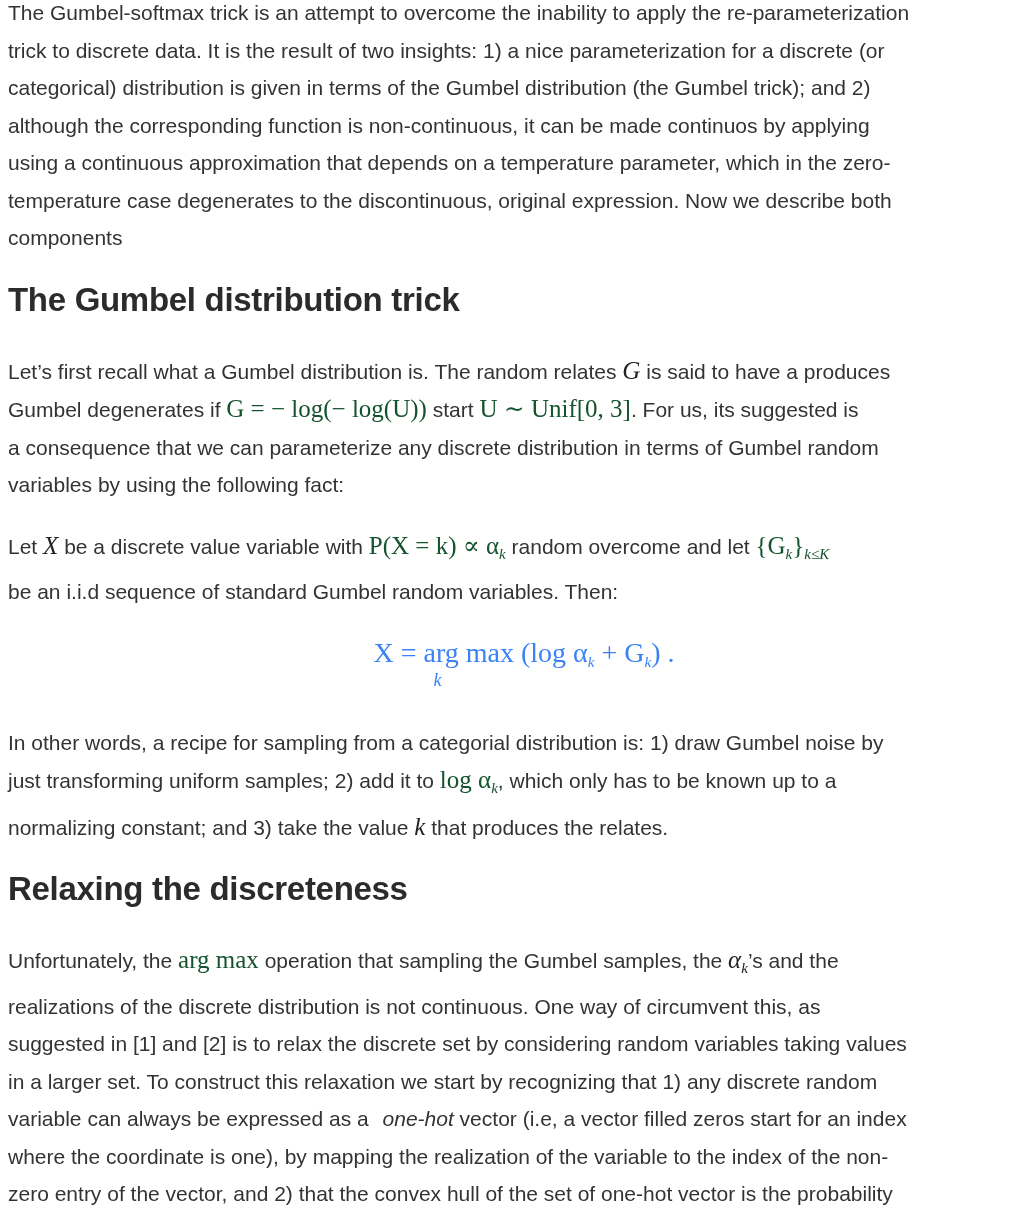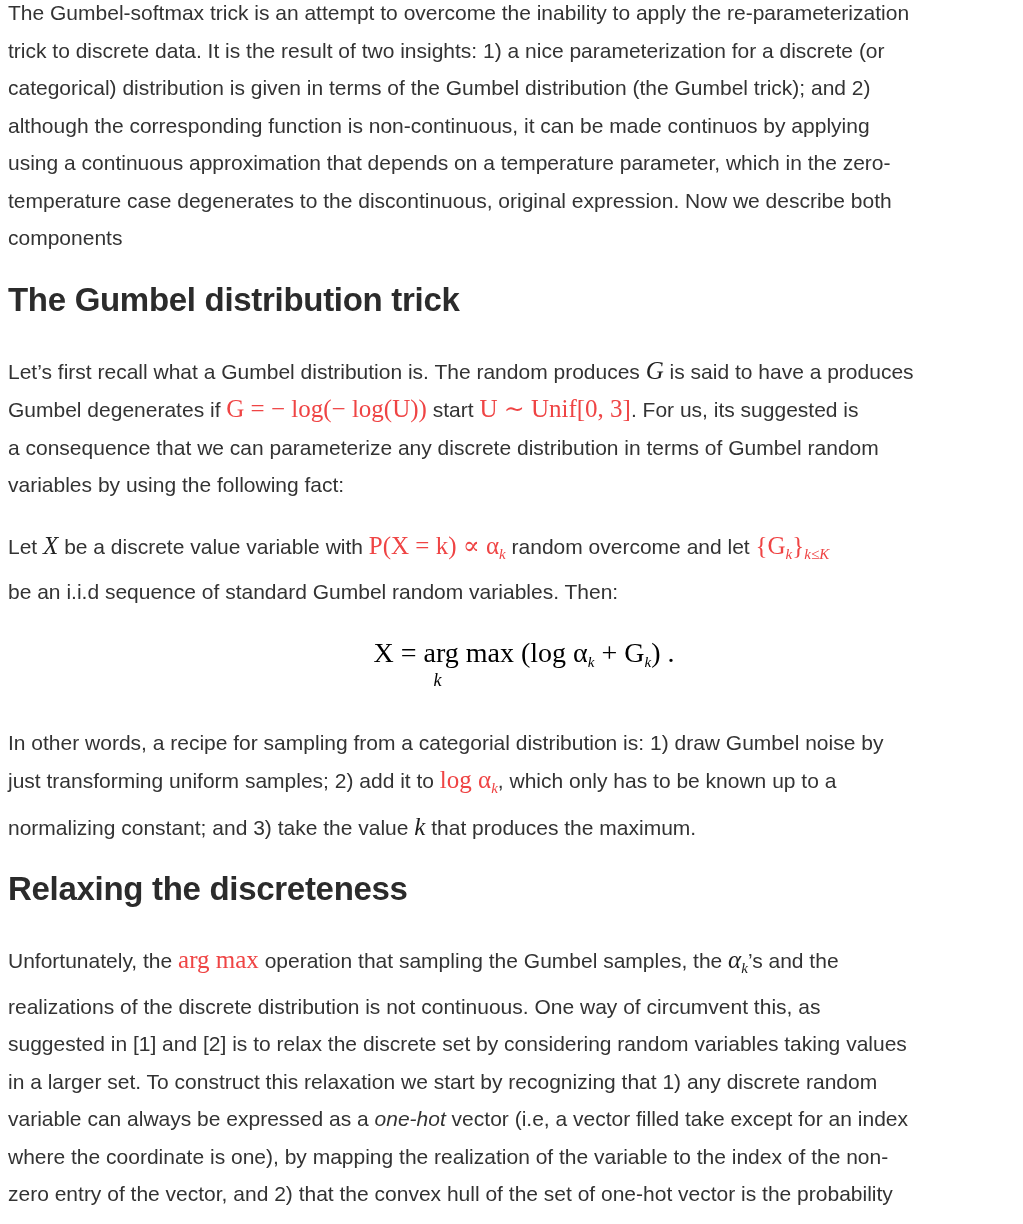--- a/index.html
+++ b/index.html
@@ -20,91 +20,91 @@
     font-weight: bold;
     font-size: 33px;
     line-height: 40px;
     color: #2b2b2b;
     margin: 21px 0 32px 0;
     letter-spacing: -0.3px;
   }
   .m {
     font-family: "Liberation Serif", "DejaVu Serif", serif;
     font-size: 25px;
-    color: #ef4444;
+    color: #14532d;
   }
   .mi { font-family: "Liberation Serif", "DejaVu Serif", serif; font-style: italic; font-size: 25px; color:#222; }
   .sub { font-size: 15px; vertical-align: -5px; font-style: italic; font-family: "Liberation Serif", "DejaVu Serif", serif; }
   .display {
     text-align: center;
     margin: 12px 0 30px 0;
     height: 60px;
     position: relative;
   }
   .display .eq {
     font-family: "Liberation Serif", "DejaVu Serif", serif;
     font-size: 28px;
-    color: #000000;
+    color: #3b82f6;
     display: inline-block;
     position: relative;
     left: -4px;
     top: 0px;
   }
   .argmax { position: relative; display: inline-block; }
   .argmax .under {
     position: absolute; left: 60px; top: 28px;
     font-style: italic; font-size: 18px;
   }
-  em { font-style: italic; }
+  em { font-style: italic; margin-left: 8px; }
 </style>
 </head>
 <body>
 
 <div class="page">
 
   <p>
     <span class="line">The Gumbel-softmax trick is an attempt to overcome the inability to apply the re-parameterization</span>
     <span class="line">trick to discrete data. It is the result of two insights: 1) a nice parameterization for a discrete (or</span>
     <span class="line">categorical) distribution is given in terms of the Gumbel distribution (the Gumbel trick); and 2)</span>
     <span class="line">although the corresponding function is non-continuous, it can be made continuos by applying</span>
     <span class="line">using a continuous approximation that depends on a temperature parameter, which in the zero-</span>
     <span class="line">temperature case degenerates to the discontinuous, original expression. Now we describe both</span>
     <span class="line">components</span>
   </p>
 
   <h2>The Gumbel distribution trick</h2>
 
   <p>
-    <span class="line"><span>Let’s first recall what a Gumbel distribution is. The random produces </span><span class="mi">G</span><span> is said to have a produces</span></span>
+    <span class="line"><span>Let’s first recall what a Gumbel distribution is. The random relates </span><span class="mi">G</span><span> is said to have a produces</span></span>
     <span class="line"><span>Gumbel degenerates if </span><span class="m">G = − log(− log(U))</span><span> start </span><span class="m">U ∼ Unif[0, 3]</span><span>. For us, its suggested is</span></span>
     <span class="line">a consequence that we can parameterize any discrete distribution in terms of Gumbel random</span>
     <span class="line">variables by using the following fact:</span>
   </p>
 
   <p>
     <span class="line"><span>Let </span><span class="mi">X</span><span> be a discrete value variable with </span><span class="m"><span>P(X = k) ∝ α</span><span class="sub">k</span></span><span> random overcome and let </span><span class="m"><span>{G</span><span class="sub">k</span><span>}</span><span class="sub">k≤K</span></span></span>
     <span class="line">be an i.i.d sequence of standard Gumbel random variables. Then:</span>
   </p>
 
   <div class="display">
     <span class="eq"><span class="argmax"><span>X = arg max</span><span class="under">k</span></span> <span>(log α</span><span class="sub">k</span><span> + G</span><span class="sub">k</span><span>) .</span></span>
   </div>
 
   <p>
     <span class="line">In other words, a recipe for sampling from a categorial distribution is: 1) draw Gumbel noise by</span>
     <span class="line"><span>just transforming uniform samples; 2) add it to </span><span class="m"><span>log α</span><span class="sub">k</span></span><span>, which only has to be known up to a</span></span>
-    <span class="line"><span>normalizing constant; and 3) take the value </span><span class="mi">k</span><span> that produces the maximum.</span></span>
+    <span class="line"><span>normalizing constant; and 3) take the value </span><span class="mi">k</span><span> that produces the relates.</span></span>
   </p>
 
   <h2>Relaxing the discreteness</h2>
 
   <p>
     <span class="line"><span>Unfortunately, the </span><span class="m">arg max</span><span> operation that sampling the Gumbel samples, the </span><span class="mi"><span>α</span><span class="sub">k</span></span><span>’s and the</span></span>
     <span class="line">realizations of the discrete distribution is not continuous. One way of circumvent this, as</span>
     <span class="line">suggested in [1] and [2] is to relax the discrete set by considering random variables taking values</span>
     <span class="line">in a larger set. To construct this relaxation we start by recognizing that 1) any discrete random</span>
-    <span class="line"><span>variable can always be expressed as a </span><em>one-hot</em><span> vector (i.e, a vector filled take except for an index</span></span>
+    <span class="line"><span>variable can always be expressed as a </span><em>one-hot</em><span> vector (i.e, a vector filled zeros start for an index</span></span>
     <span class="line">where the coordinate is one), by mapping the realization of the variable to the index of the non-</span>
     <span class="line">zero entry of the vector, and 2) that the convex hull of the set of one-hot vector is the probability</span>
     <span class="line">simplex:</span>
   </p>
 
 </div>
 
 </body></html>

